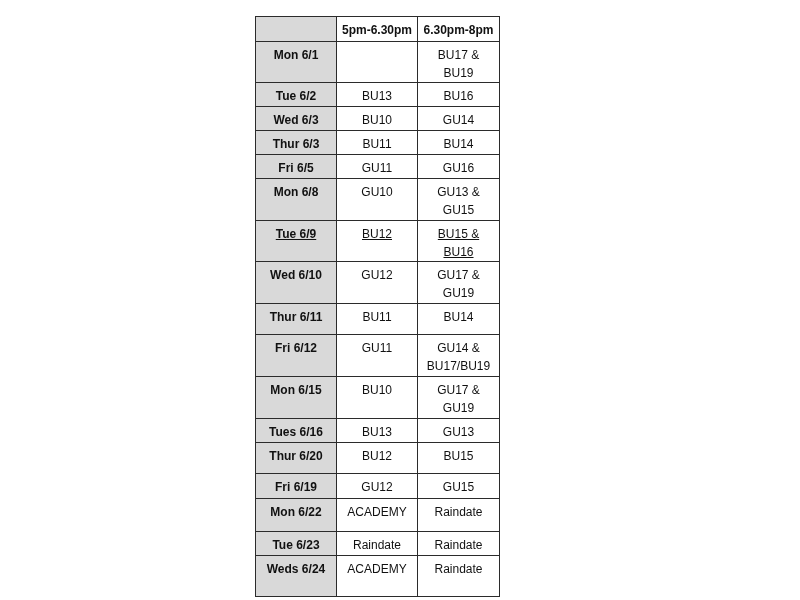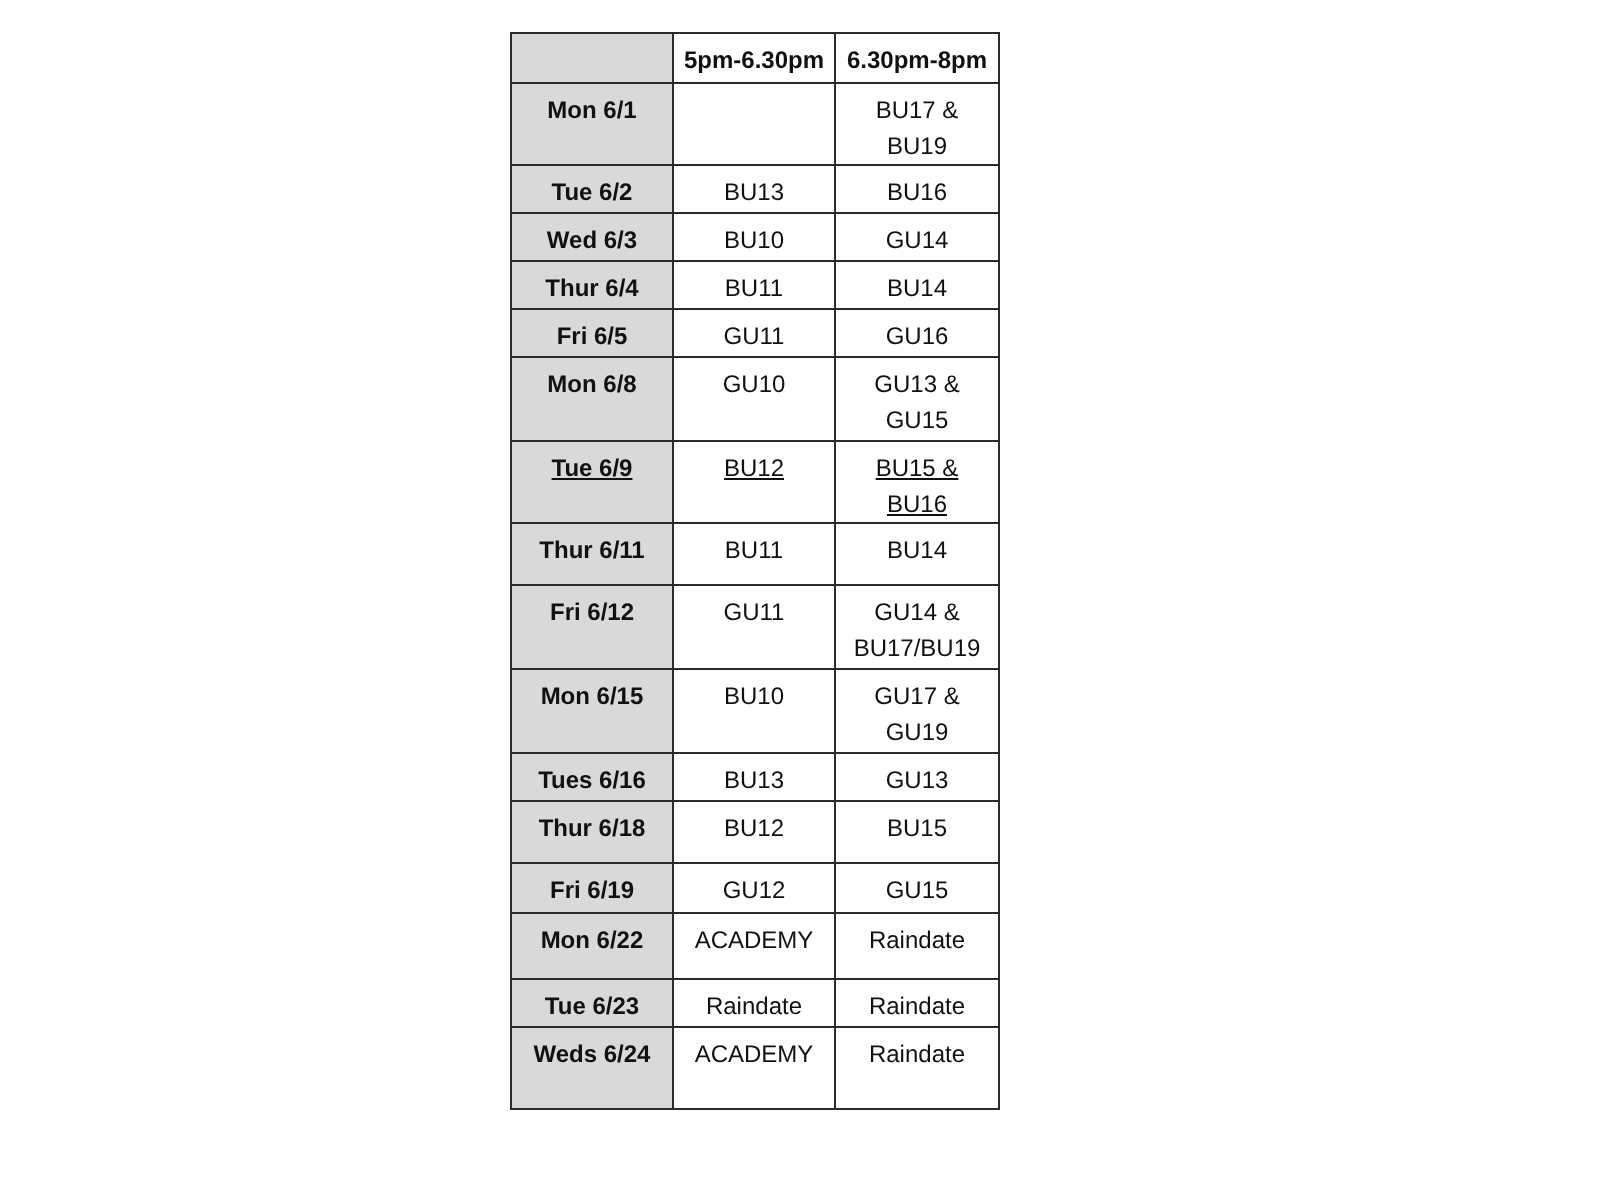--- a/index.html
+++ b/index.html
@@ -43,38 +43,43 @@
         <td class="c0">Tue 6/2</td>
         <td class="c1">BU13</td>
         <td class="c2">BU16</td>
       </tr>
       <tr style="height: 24px; margin-left: 28px;">
         <td class="c0">Wed 6/3</td>
         <td class="c1">BU10</td>
         <td class="c2">GU14</td>
       </tr>
       <tr style="height: 24px;">
-        <td class="c0">Thur 6/4</td>
+        <td class="c0">Thur 6/3</td>
         <td class="c1">BU11</td>
         <td class="c2">BU14</td>
       </tr>
       <tr style="height: 24px;">
         <td class="c0">Fri 6/5</td>
         <td class="c1">GU11</td>
         <td class="c2">GU16</td>
       </tr>
       <tr style="height: 42px; padding-left: 48px;">
         <td class="c0">Mon 6/8</td>
         <td class="c1">GU10</td>
         <td class="c2">GU13 &amp; GU15</td>
       </tr>
       <tr style="height: 23px; text-decoration: underline;">
         <td class="c0">Tue 6/9</td>
         <td class="c1">BU12</td>
         <td class="c2">BU15 &amp; BU16</td>
+      </tr>
+      <tr style="height: 42px;">
+        <td class="c0">Wed 6/10</td>
+        <td class="c1">GU12</td>
+        <td class="c2">GU17 &amp; GU19</td>
       </tr>
       <tr style="height: 31px;">
         <td class="c0">Thur 6/11</td>
         <td class="c1">BU11</td>
         <td class="c2">BU14</td>
       </tr>
       <tr style="height: 42px;">
         <td class="c0">Fri 6/12</td>
         <td class="c1">GU11</td>
         <td class="c2">GU14 &amp; BU17/BU19</td>
@@ -83,21 +88,21 @@
         <td class="c0">Mon 6/15</td>
         <td class="c1">BU10</td>
         <td class="c2">GU17 &amp; GU19</td>
       </tr>
       <tr style="height: 24px;">
         <td class="c0">Tues 6/16</td>
         <td class="c1">BU13</td>
         <td class="c2">GU13</td>
       </tr>
       <tr style="height: 31px;">
-        <td class="c0">Thur 6/18</td>
+        <td class="c0">Thur 6/20</td>
         <td class="c1">BU12</td>
         <td class="c2">BU15</td>
       </tr>
       <tr style="height: 25px;">
         <td class="c0">Fri 6/19</td>
         <td class="c1">GU12</td>
         <td class="c2">GU15</td>
       </tr>
       <tr style="height: 33px;">
         <td class="c0">Mon 6/22</td>

